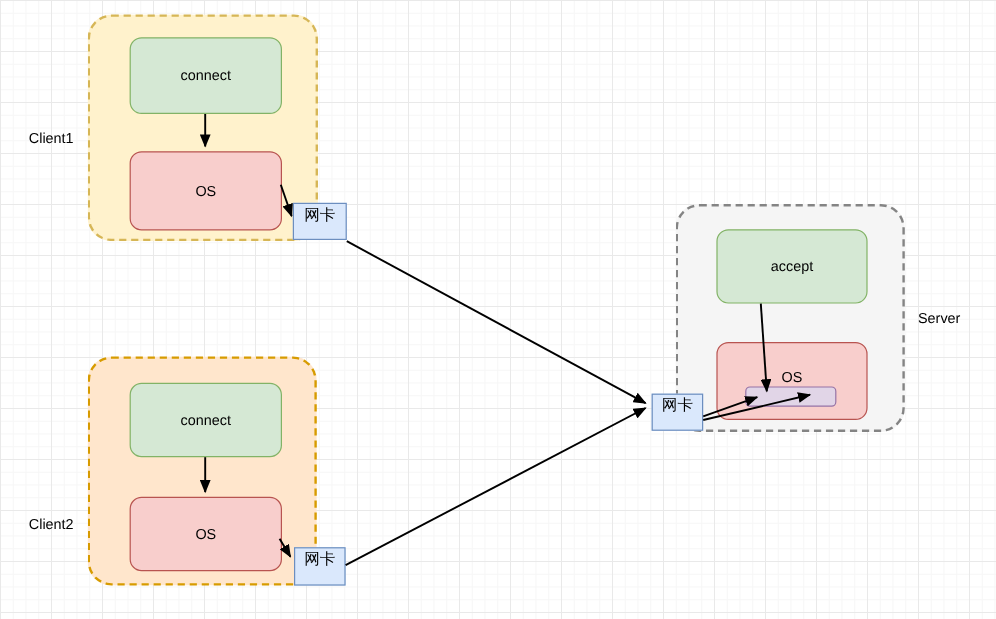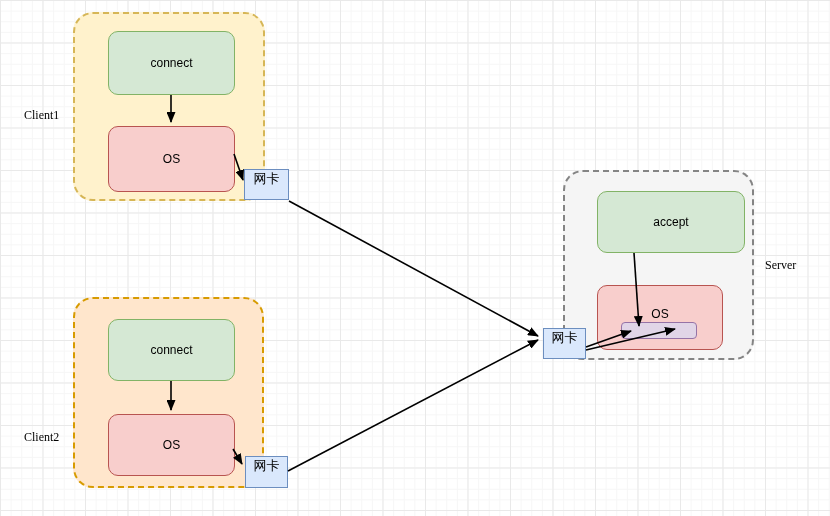--- a/index.html
+++ b/index.html
@@ -23,21 +23,21 @@
     position:absolute; display:flex; align-items:center; justify-content:center;
     border:1.6px solid; border-radius:10px; font-size:12px; z-index:2; box-sizing:border-box;
   }
   .green { background:#D5E8D4; border-color:#82B366; }
   .red   { background:#F8CECC; border-color:#B85450; }
   .nic {
     position:absolute; display:flex; align-items:flex-start; justify-content:center;
     background:#DAE8FC; border:1.5px solid #6C8EBF; font-size:13px; z-index:4; box-sizing:border-box;
   }
   .queue { position:absolute; background:#E1D5E7; border:1.5px solid #9673A6; border-radius:4px; z-index:3; box-sizing:border-box; }
-  .side-label { position:absolute; font-size:12px; z-index:2; white-space:nowrap;font-family:Liberation Serif, serif; }
+  .side-label { position:absolute; font-size:12px; z-index:2; white-space:nowrap; }
   svg.edges { position:absolute; left:0; top:0; z-index:10; pointer-events:none; }
   svg.edges line { stroke:#000000; stroke-width:1.6; }
 </style>
 </head>
 <body>
 
 <div id="canvas">
 
   <div class="group g-client1" style="left:73px; top:12px; width:192px; height:189px;"></div>
   <div class="group g-client2" style="left:73px; top:297px; width:191px; height:191px;"></div>
@@ -60,21 +60,21 @@
   <div class="node green" style="left:108px; top:319px; width:127px; height:62px;">
     <span>connect</span>
   </div>
   <div class="node red" style="left:108px; top:414px; width:127px; height:62px;">
     <span>OS</span>
   </div>
   <div class="nic" style="left:245px; top:456px; width:43px; height:32px;">
     <span>网卡</span>
   </div>
 
-  <div class="node green" style="left:597px; top:191px; width:148px; height:62px;">
+  <div class="node green" style="left:597px; top:191px; width:126px; height:62px;">
     <span>accept</span>
   </div>
   <div class="node red" style="left:597px; top:285px; width:126px; height:65px;">
     <span style="margin-bottom:8px;">OS</span>
   </div>
   <div class="queue" style="left:621px; top:322px; width:76px; height:17px;"></div>
   <div class="nic" style="left:543px; top:328px; width:43px; height:31px;">
     <span>网卡</span>
   </div>
 

